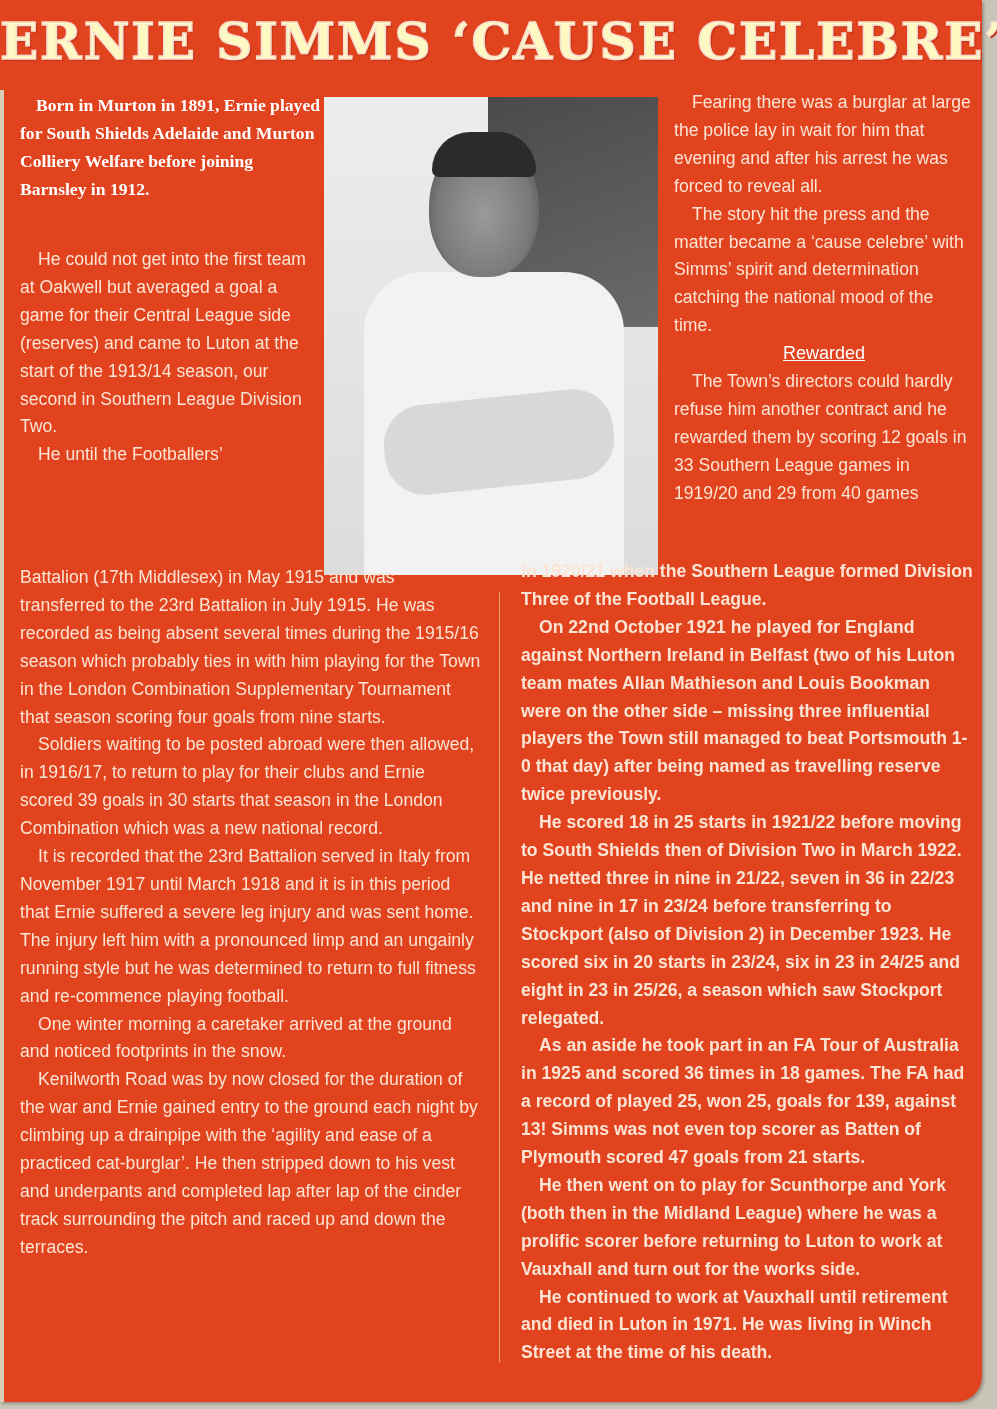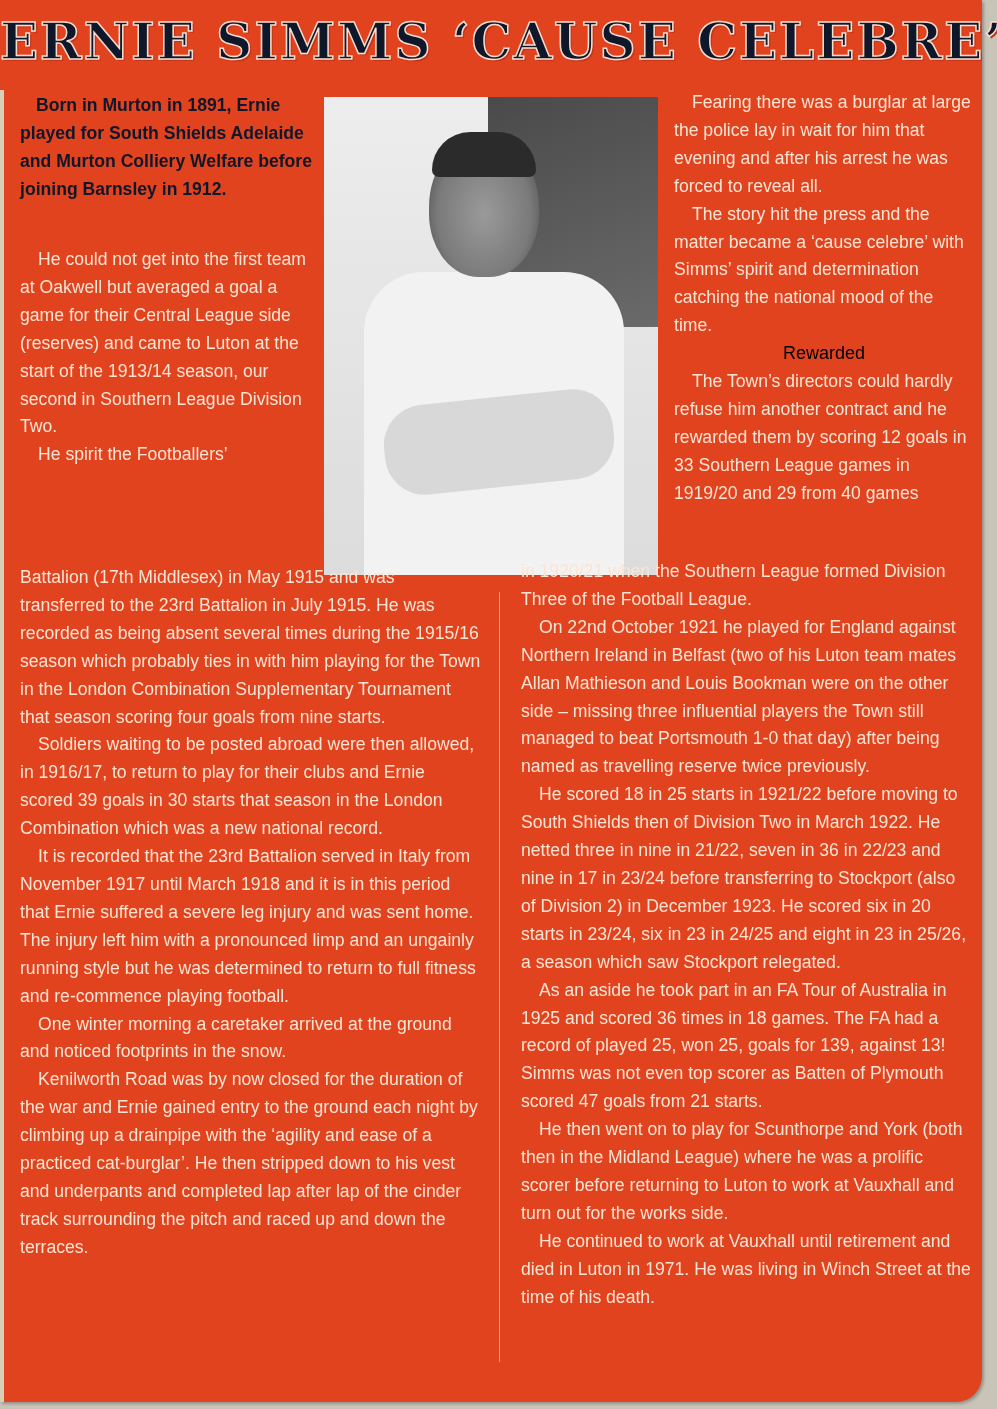--- a/index.html
+++ b/index.html
@@ -15,21 +15,21 @@
       box-shadow: 2px 2px 3px rgba(0,0,0,0.25);
     }
     .edge-strip {
       position: absolute; left: 0; top: 90px; width: 4px; height: 1312px;
       background: #d8cfb8;
     }
     .title {
       position: absolute; left: 0; top: 10px; width: 982px; text-align: center;
       font-family: "DejaVu Serif", serif; font-weight: bold;
       font-size: 50px; letter-spacing: 2px; line-height: 64px;
-      color: #0f172a;
+      color: #fef9c3;
       -webkit-text-stroke: 1.5px #f7ddd0;
       text-shadow: 0 0 0 #e2431f, 2px 2px 0 #c8361a;
       white-space: nowrap;
     }
     .photo {
       position: absolute; left: 324px; top: 97px; width: 334px; height: 478px;
       background: linear-gradient(180deg, #ededed 0%, #e6e6e6 40%, #dcdcdc 100%);
       overflow: hidden;
     }
     .photo .dark-bg {
@@ -54,29 +54,29 @@
       position: absolute; left: 60px; top: 300px; width: 230px; height: 90px;
       background: #d8d8d8; border-radius: 40px; transform: rotate(-6deg);
     }
     .text {
       position: absolute; color: #fbe4d3; font-size: 17.6px; line-height: 27.9px;
     }
     .text p { margin: 0; text-indent: 18px; }
     .text p.first { text-indent: 0; }
     .intro {
       position: absolute; left: 20px; top: 92px; width: 300px;
-      color: #0f172a; font-weight: bold; font-size: 17.6px; line-height: 27.9px;
+      color: #ffffff; font-weight: bold; font-size: 17.6px; line-height: 27.9px; font-family: Liberation Serif, serif;
     }
     .intro span.ind { display: inline-block; width: 16px; }
     .col-left-top { left: 20px; top: 231px; width: 300px; margin-top: 15px; }
     .col-left-bottom { left: 20px; top: 564px; width: 462px; }
     .col-right-top { left: 674px; top: 89px; width: 300px; }
-    .col-right-bottom { left: 521px; top: 558px; width: 452px; }
+    .col-right-bottom { left: 521px; top: 558px; width: 452px; font-weight: bold; }
     .subhead {
-      color: #000000; text-align: center; font-size: 18px; margin: 7px 0 10px 0; text-indent: 0 !important;
+      color: #ffffff; text-align: center; font-size: 18px; margin: 7px 0 10px 0; text-indent: 0 !important; text-decoration: underline;
     }
     .divider {
       position: absolute; left: 499px; top: 592px; width: 1px; height: 770px;
       background: #f3a27a;
     }
   </style>
 </head>
 <body>
 
 <div class="page">
@@ -89,21 +89,21 @@
   <div class="photo">
     <div class="dark-bg"></div>
     <div class="shirt"></div>
     <div class="arms"></div>
     <div class="head"></div>
     <div class="hair"></div>
   </div>
 
   <div class="text col-left-top">
     <p>He could not get into the first team at Oakwell but averaged a goal a game for their Central League side (reserves) and came to Luton at the start of the 1913/14 season, our second in Southern League Division Two.</p>
-    <p>He spirit the Footballers’</p>
+    <p>He until the Footballers’</p>
   </div>
 
   <div class="text col-left-bottom">
     <p class="first">Battalion (17th Middlesex) in May 1915 and was transferred to the 23rd Battalion in July 1915. He was recorded as being absent several times during the 1915/16 season which probably ties in with him playing for the Town in the London Combination Supplementary Tournament that season scoring four goals from nine starts.</p>
     <p>Soldiers waiting to be posted abroad were then allowed, in 1916/17, to return to play for their clubs and Ernie scored 39 goals in 30 starts that season in the London Combination which was a new national record.</p>
     <p>It is recorded that the 23rd Battalion served in Italy from November 1917 until March 1918 and it is in this period that Ernie suffered a severe leg injury and was sent home. The injury left him with a pronounced limp and an ungainly running style but he was determined to return to full fitness and re-commence playing football.</p>
     <p>One winter morning a caretaker arrived at the ground and noticed footprints in the snow.</p>
     <p>Kenilworth Road was by now closed for the duration of the war and Ernie gained entry to the ground each night by climbing up a drainpipe with the ‘agility and ease of a practiced cat-burglar’. He then stripped down to his vest and underpants and completed lap after lap of the cinder track surrounding the pitch and raced up and down the terraces.</p>
   </div>
 

